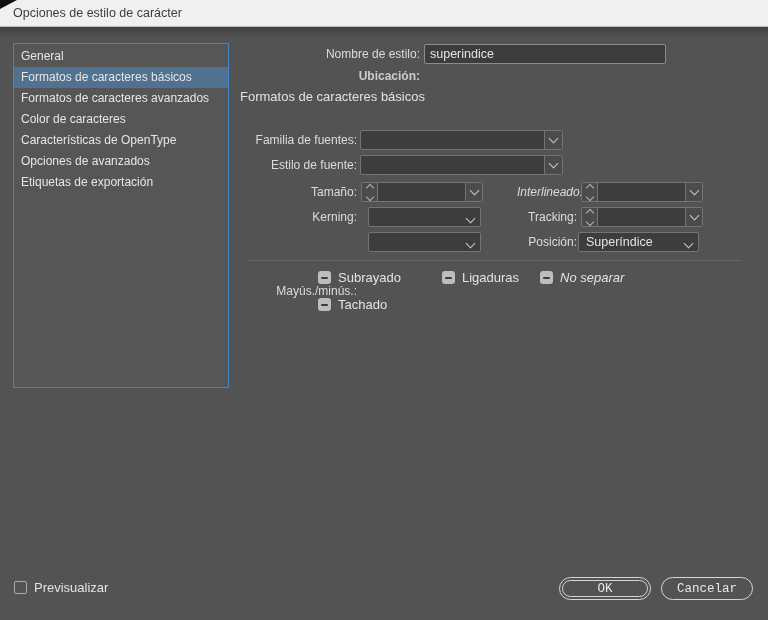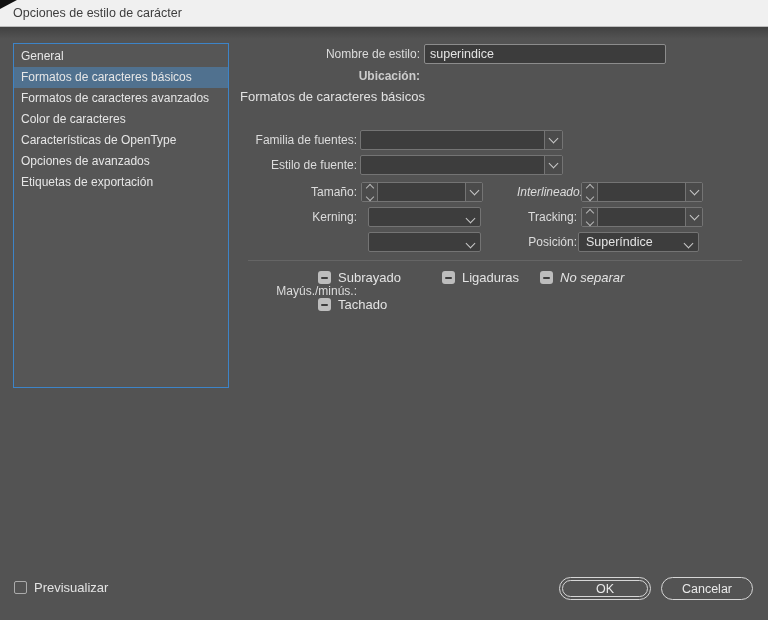--- a/index.html
+++ b/index.html
@@ -119,21 +119,21 @@
   .cb-empty {
     width:13px; height:13px; box-sizing:border-box;
     border:1px solid #ababab; border-radius:2px; background:transparent;
     flex:0 0 auto;
   }
 
   
   .btn {
     position:absolute; width:92px; height:23px; box-sizing:border-box;
     background:transparent; border:1px solid #d6d6d6; border-radius:12px;
-    color:#e9e9e9; font-size:12.5px; font-family:Liberation Sans, sans-serif;
+    color:#e9e9e9; font-size:12.5px; font-family:Liberation Mono, monospace;
     cursor:default;
   }
   .btn.default::after {
     content:''; position:absolute; inset:2px; border:1px solid #d6d6d6;
     border-radius:9px; pointer-events:none;
   }
 </style>
 </head>
 <body>
 

